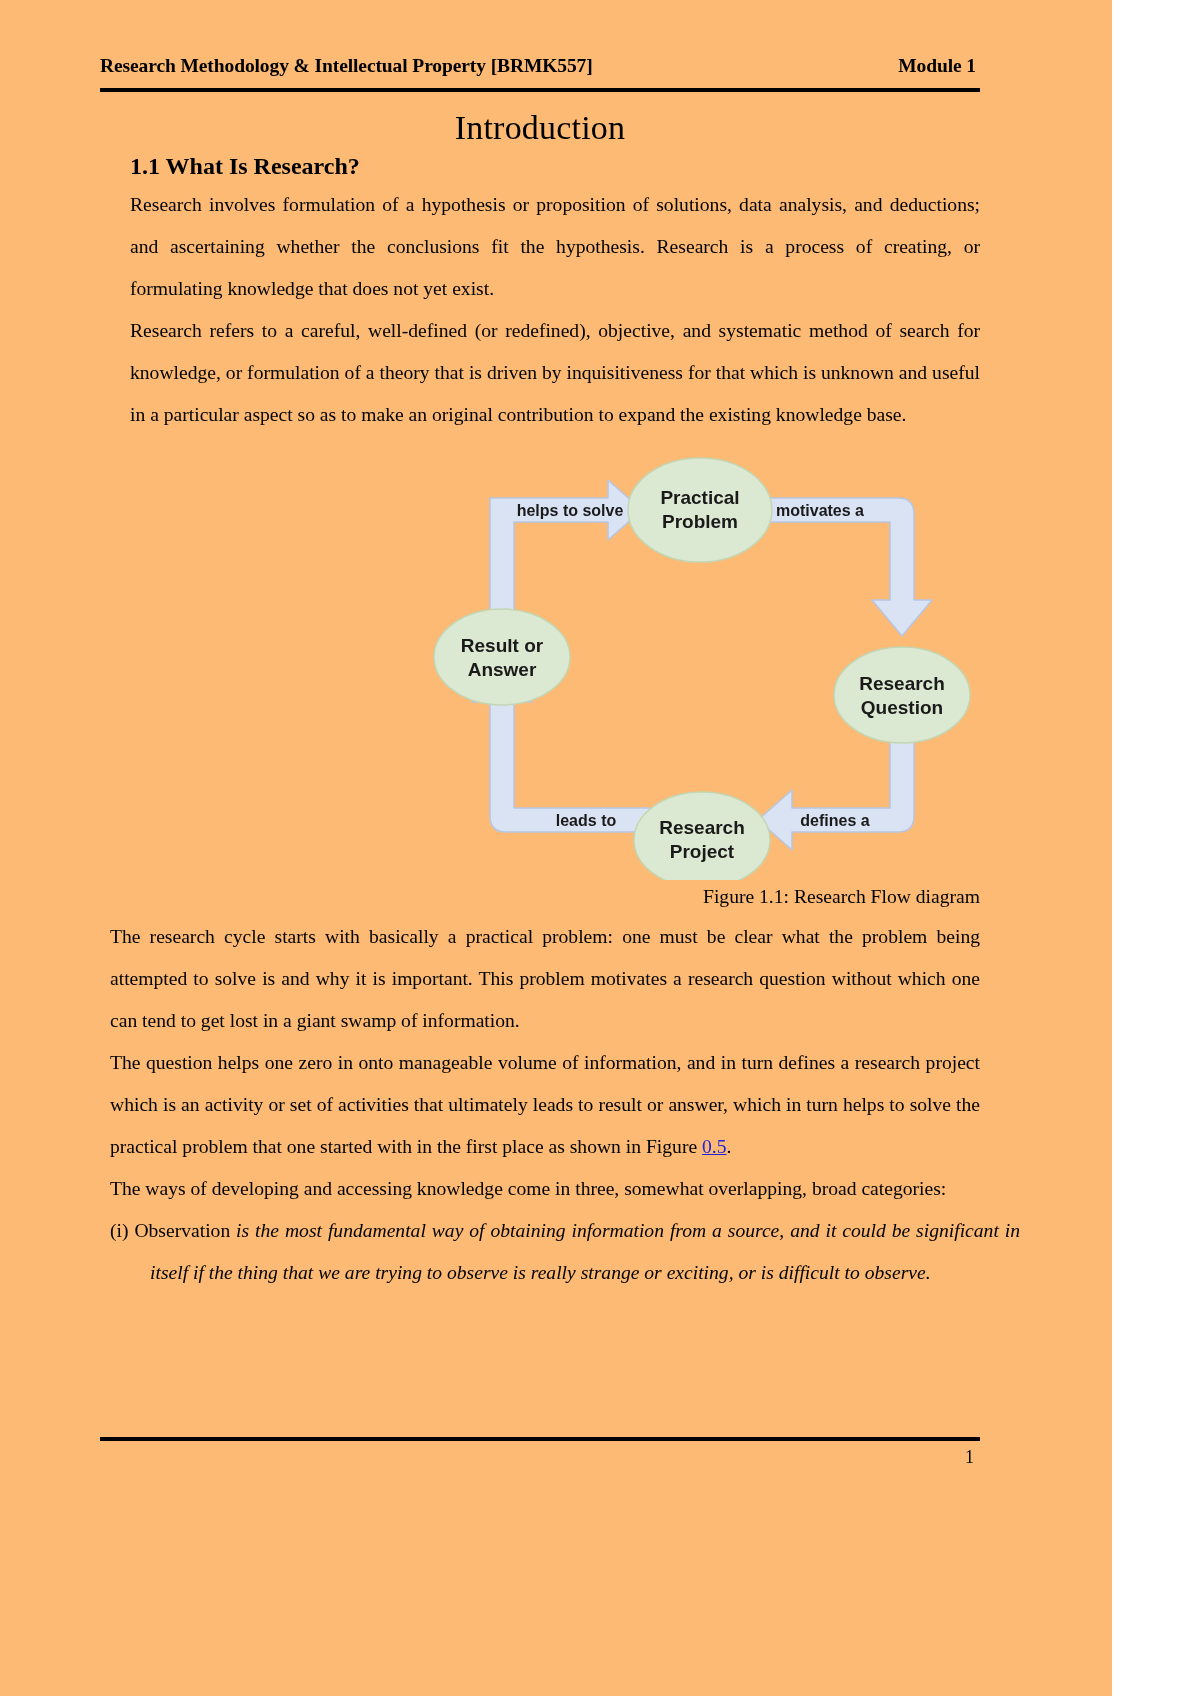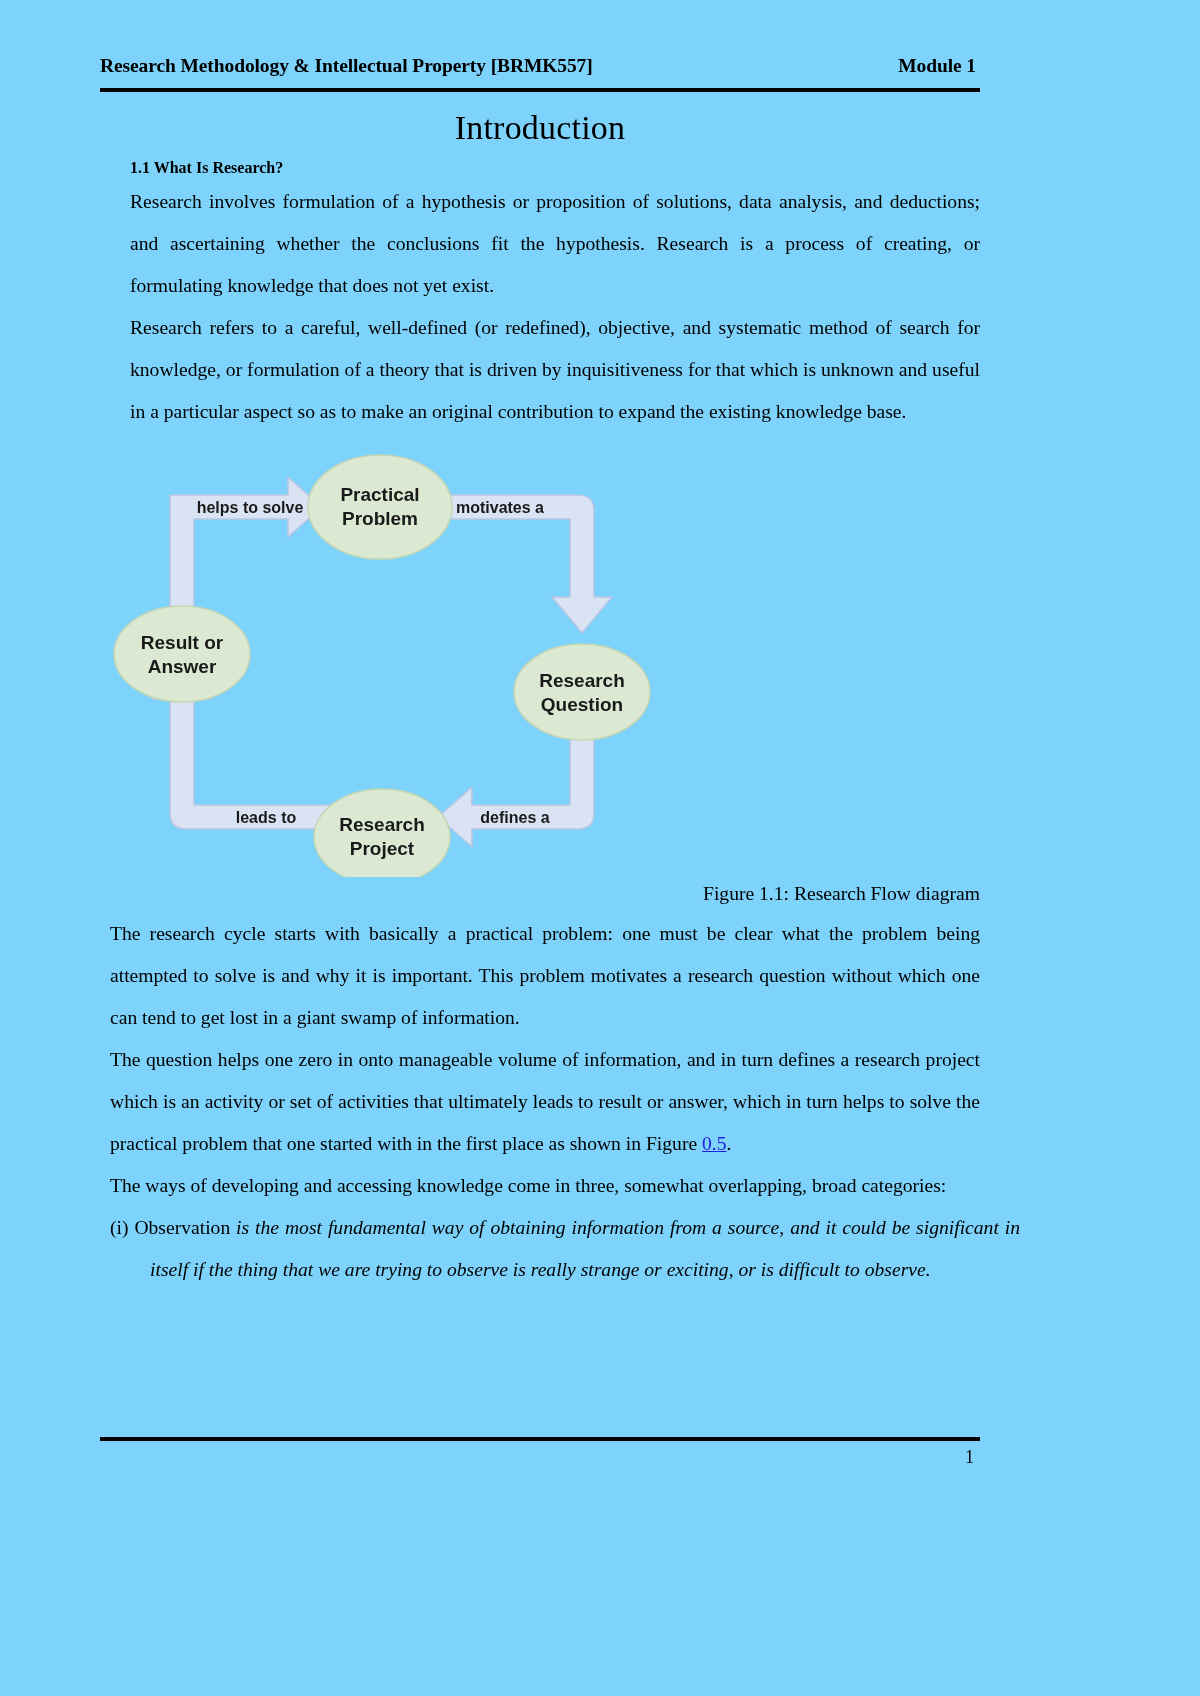--- a/index.html
+++ b/index.html
@@ -2,23 +2,23 @@
 <html><head>
 <meta charset="utf-8">
 <style>
   html, body {
     margin: 0;
     padding: 0;
     background: #ffffff;
   }
   .page {
     position: relative;
-    width: 1200px;
+    width: 1112px;
     height: 1696px;
-    background: #7dd3fc;
+    background: #fdba74;
     font-family: "Liberation Serif", "DejaVu Serif", serif;
     color: #000000;
     box-sizing: border-box;
     overflow: hidden;
   }
   .content {
     position: absolute;
     left: 100px;
     top: 55px;
     width: 880px;
@@ -45,23 +45,23 @@
   .doc-title {
     text-align: center;
     font-size: 34px;
     font-weight: normal;
     margin: 17px 0 0 0;
     letter-spacing: 0.2px;
   }
 
   
   .sec-heading {
-    font-size: 16px;
+    font-size: 24px;
     font-weight: bold;
-    margin: 12px 0 4px 30px;
+    margin: 6px 0 4px 30px;
   }
 
   
   .para {
     font-size: 19.6px;
     line-height: 42px;
     text-align: justify;
     margin: 0 0 0 30px;
     width: 850px;
   }
@@ -78,21 +78,21 @@
     width: 870px;
     padding-left: 40px;
     text-indent: -40px;
   }
   .list-item .li-body { text-indent: 0; display: inline; font-style: italic; }
 
   
   .figure-wrap {
     margin: 14px 0 0 0;
     display: flex;
-    justify-content: flex-start;
+    justify-content: flex-end;
   }
   .fig-caption {
     text-align: right;
     font-size: 19.6px;
     margin: 6px 0 8px 0;
   }
 
   
   .diagram { display: block; }
 

